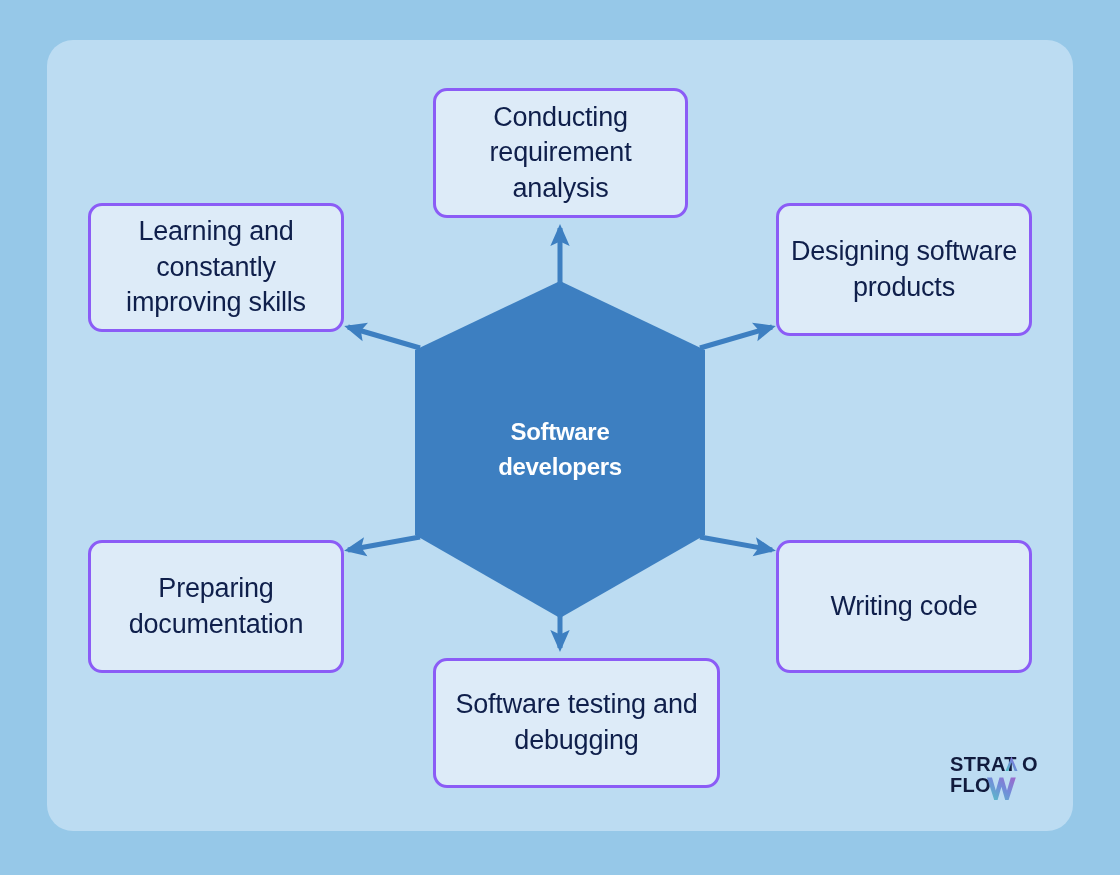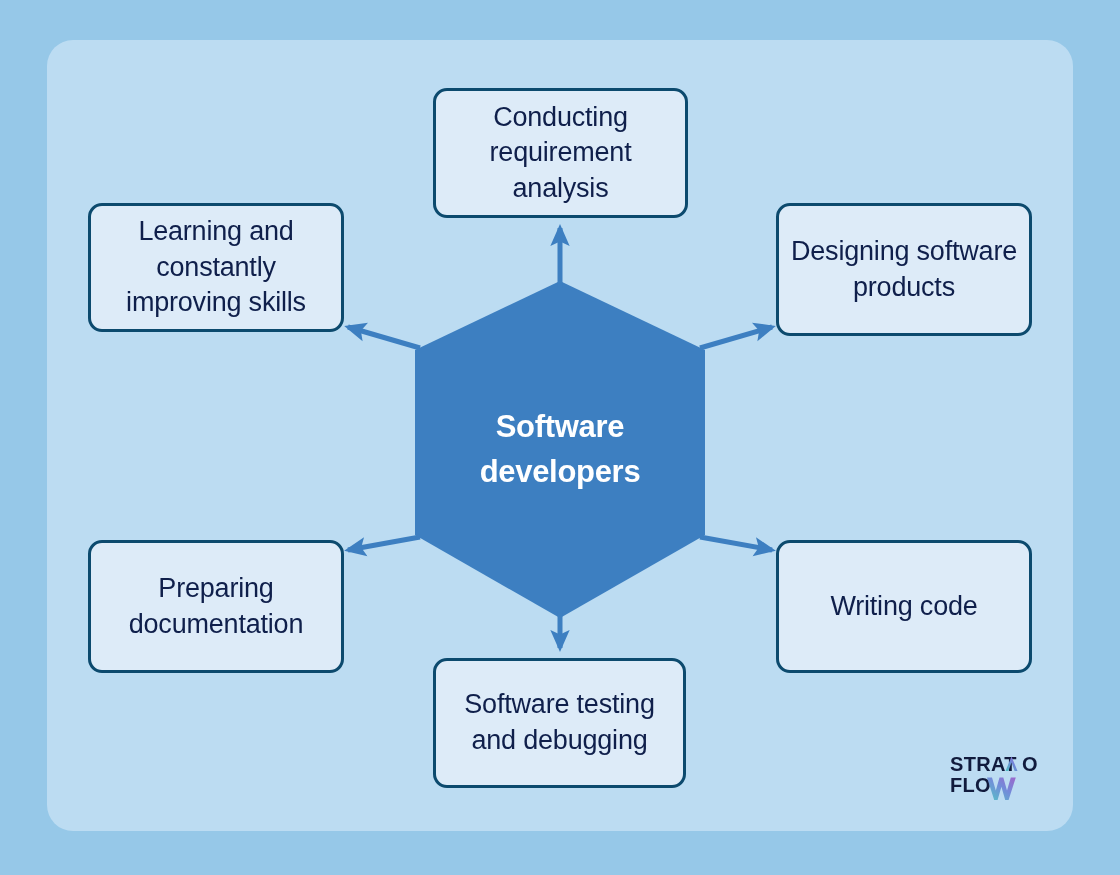--- a/index.html
+++ b/index.html
@@ -39,55 +39,55 @@
     width: 1120px;
     height: 875px;
     overflow: visible;
   }
 
   
   .node-box {
     position: absolute;
     box-sizing: border-box;
     background: #ddebf8;
-    border: 3px solid #0c4a6e;
+    border: 3px solid #8b5cf6;
     border-radius: 14px;
     display: flex;
     align-items: center;
     justify-content: center;
     text-align: center;
     color: #0f1f4b;
     font-size: 27px;
     line-height: 1.32;
     letter-spacing: -0.2px;
     padding: 20px 10px;
   }
 
   .node-box .node-label { display: block; }
 
   #box-top        { left: 433px; top: 88px;  width: 255px; height: 130px; }
   #box-left-top   { left: 88px;  top: 203px; width: 256px; height: 129px; }
   #box-right-top  { left: 776px; top: 203px; width: 256px; height: 133px; }
   #box-left-bot   { left: 88px;  top: 540px; width: 256px; height: 133px; }
   #box-right-bot  { left: 776px; top: 540px; width: 256px; height: 133px; }
-  #box-bottom     { left: 433px; top: 658px; width: 253px; height: 130px; text-align: center; }
+  #box-bottom     { left: 433px; top: 658px; width: 287px; height: 130px; text-align: center; }
 
   
   #hex-label {
     position: absolute;
     left: 415px;
     top: 281px;
     width: 290px;
     height: 338px;
     display: flex;
     align-items: center;
     justify-content: center;
     text-align: center;
     color: #ffffff;
-    font-size: 31px;
+    font-size: 24px;
     font-weight: bold;
     line-height: 1.45;
     letter-spacing: -0.3px;
     pointer-events: none;
   }
 
   
   #logo {
     position: absolute;
     left: 950px;

